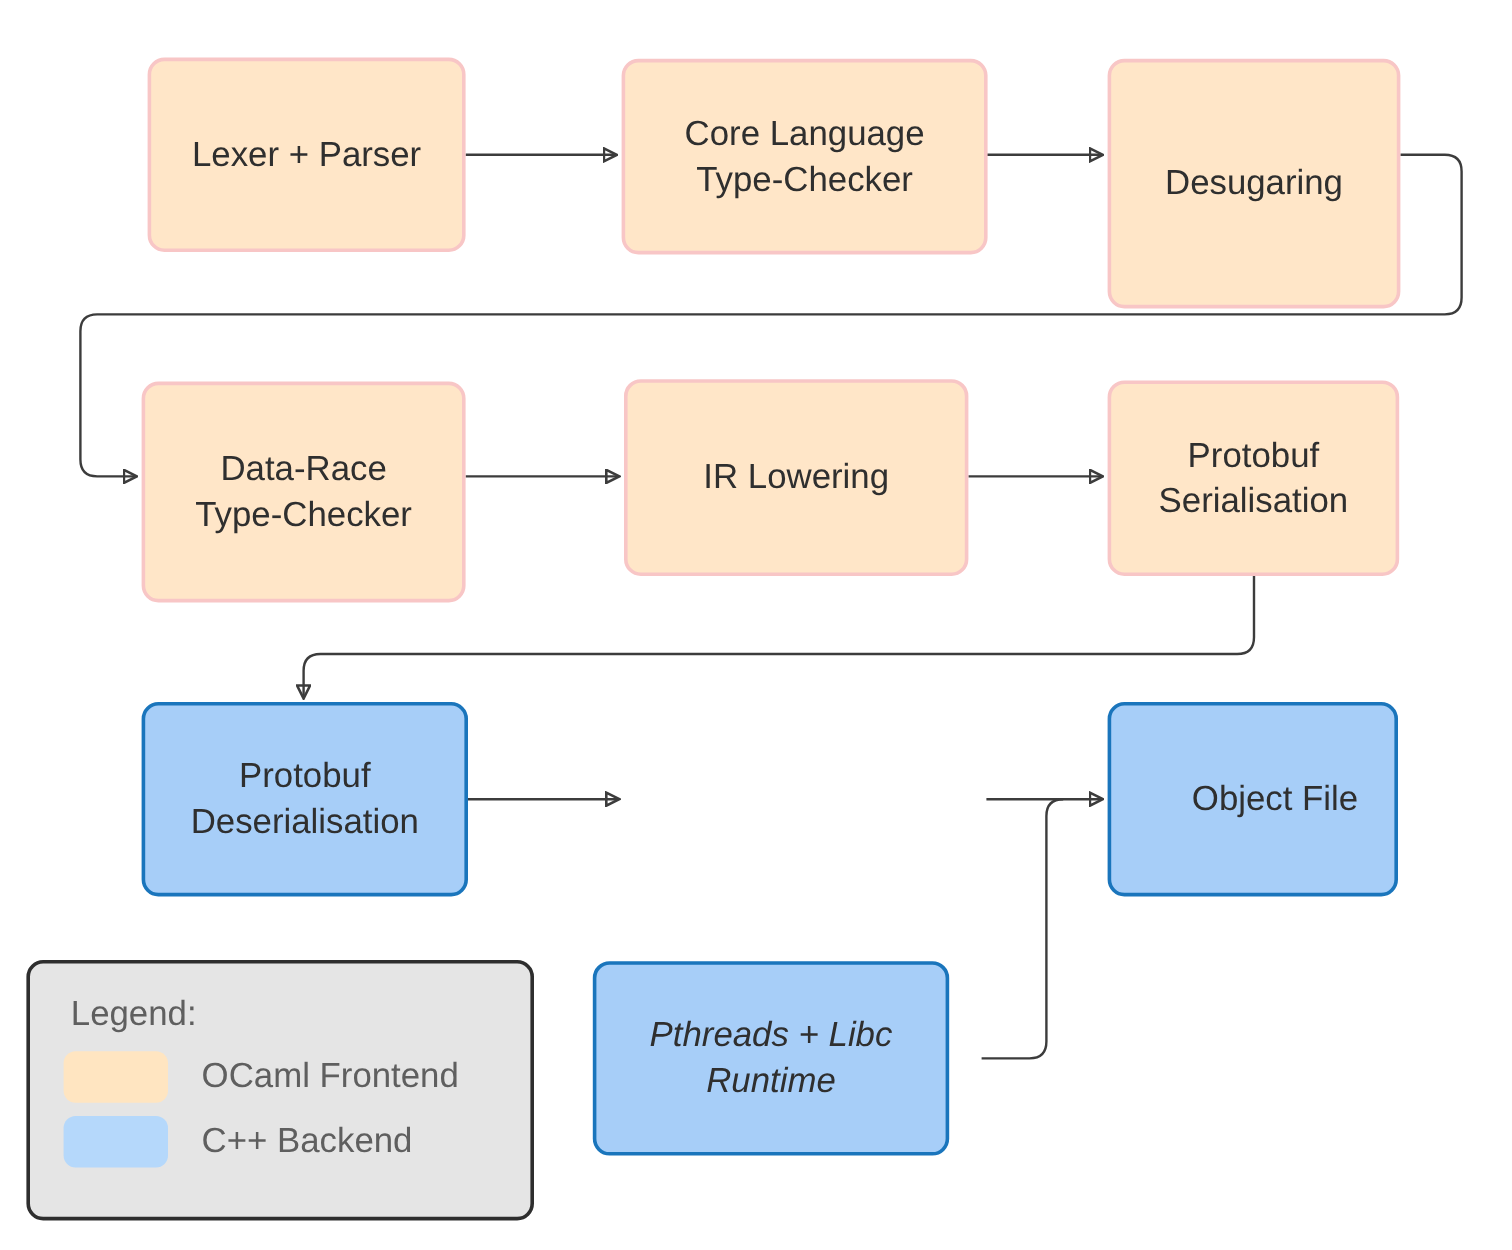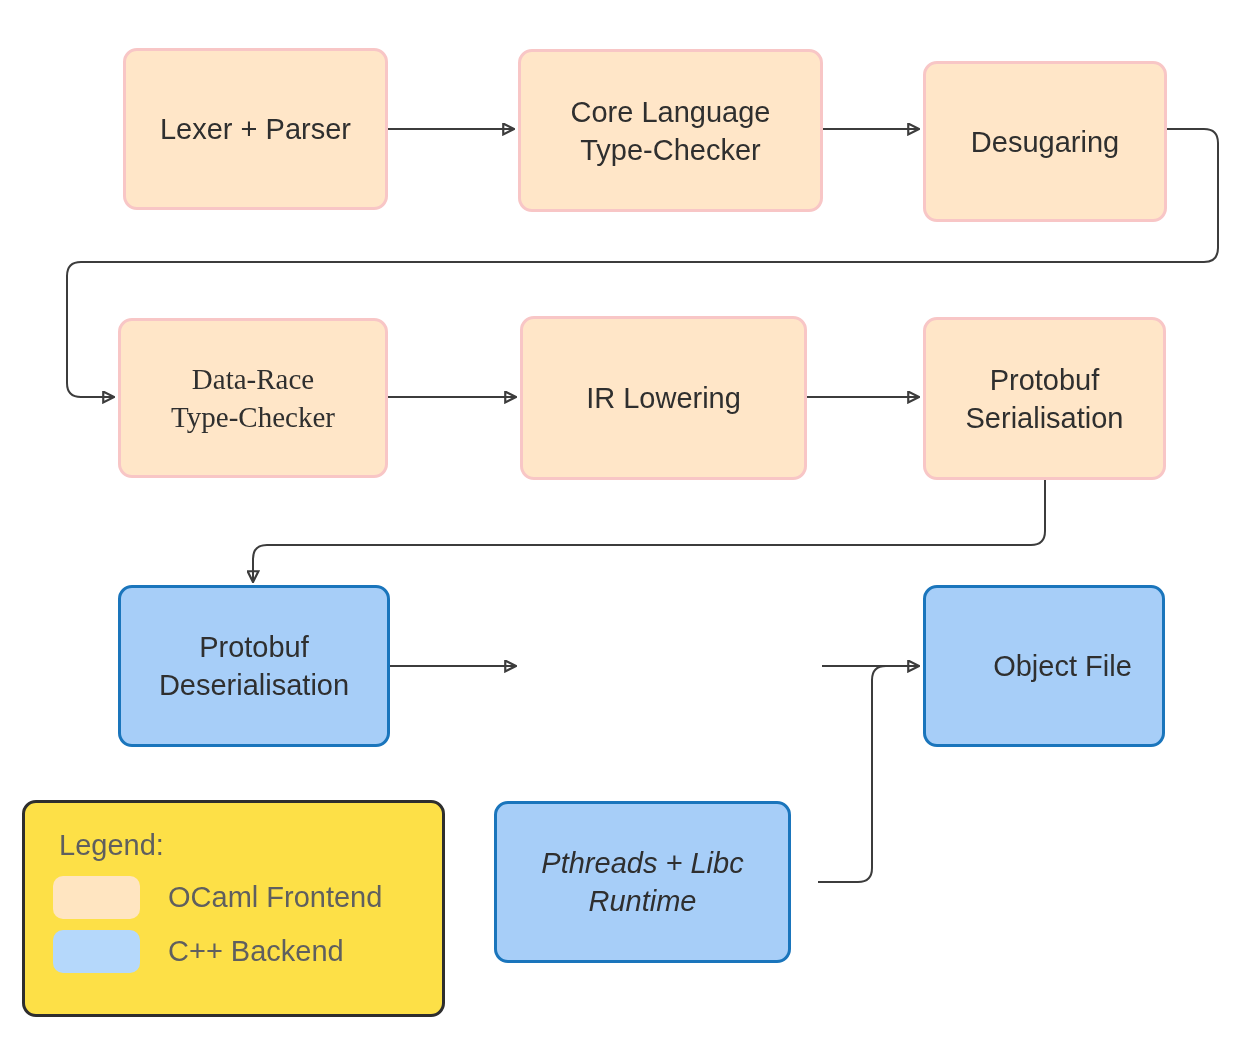--- a/index.html
+++ b/index.html
@@ -36,21 +36,21 @@
     white-space:pre-line;
   }
   .node.frontend{background:var(--frontend-fill);border:3px solid var(--frontend-border);}
   .node.backend{background:var(--backend-fill);border:3px solid var(--backend-border);}
   .legend{
     position:absolute;z-index:2;
     left:22px;top:800px;width:423px;height:217px;
     box-sizing:border-box;
     border:3px solid var(--legend-border);
     border-radius:14px;
-    background:#fde047;
+    background:#e5e5e5;
     color:var(--legend-text);
     font-size:29px;
   }
   .legend-title{margin:26px 0 0 34px;}
   .legend-rows{margin:14px 0 0 28px;text-align:right;}
   .legend-row{display:flex;align-items:center;margin-bottom:11px;}
   .swatch{width:87px;height:43px;border-radius:10px;margin-right:28px;flex:0 0 auto;}
   .swatch.frontend{background:var(--legend-frontend-swatch);}
   .swatch.backend{background:var(--legend-backend-swatch);}
 </style>
@@ -74,23 +74,23 @@
     <path d="M390,666 L515,666" marker-end="url(#arrow)"></path>
     <path d="M822,666 L918,666" marker-end="url(#arrow)"></path>
     <path d="M818,882 L858,882 Q872,882 872,868 L872,680 Q872,666 886,666"></path>
   </svg>
 
   <div class="node frontend" style="left:123px;top:48px;width:265px;height:162px;">Lexer + Parser</div>
 
   <div class="node frontend" style="left:518px;top:49px;width:305px;height:163px;">Core Language
 Type-Checker</div>
 
-  <div class="node frontend" style="left:923px;top:49px;width:244px;height:161px;margin-top:12px;">Desugaring</div>
+  <div class="node frontend" style="left:923px;top:49px;width:244px;height:208px;">Desugaring</div>
 
-  <div class="node frontend" style="left:118px;top:318px;width:270px;height:160px;font-family:Liberation Serif, serif;">Data-Race
+  <div class="node frontend" style="left:118px;top:318px;width:270px;height:184px;">Data-Race
 Type-Checker</div>
 
   <div class="node frontend" style="left:520px;top:316px;width:287px;height:164px;">IR Lowering</div>
 
   <div class="node frontend" style="left:923px;top:317px;width:243px;height:163px;">Protobuf
 Serialisation</div>
 
   <div class="node backend" style="left:118px;top:585px;width:272px;height:162px;">Protobuf
 Deserialisation</div>
 

